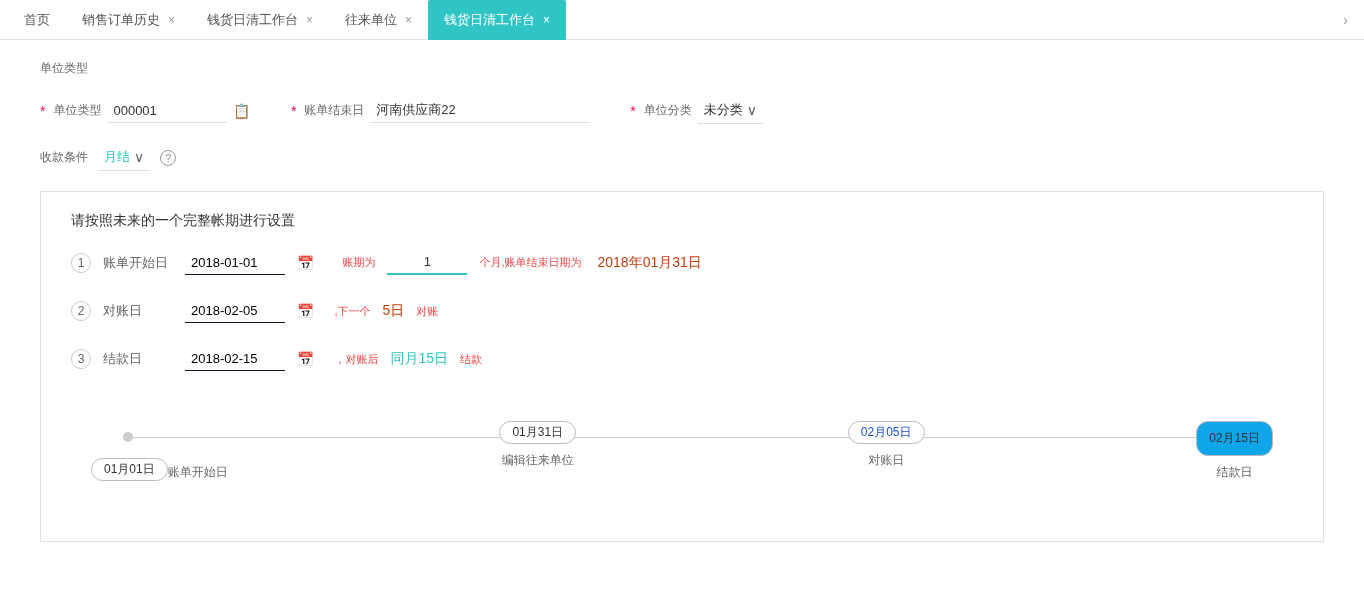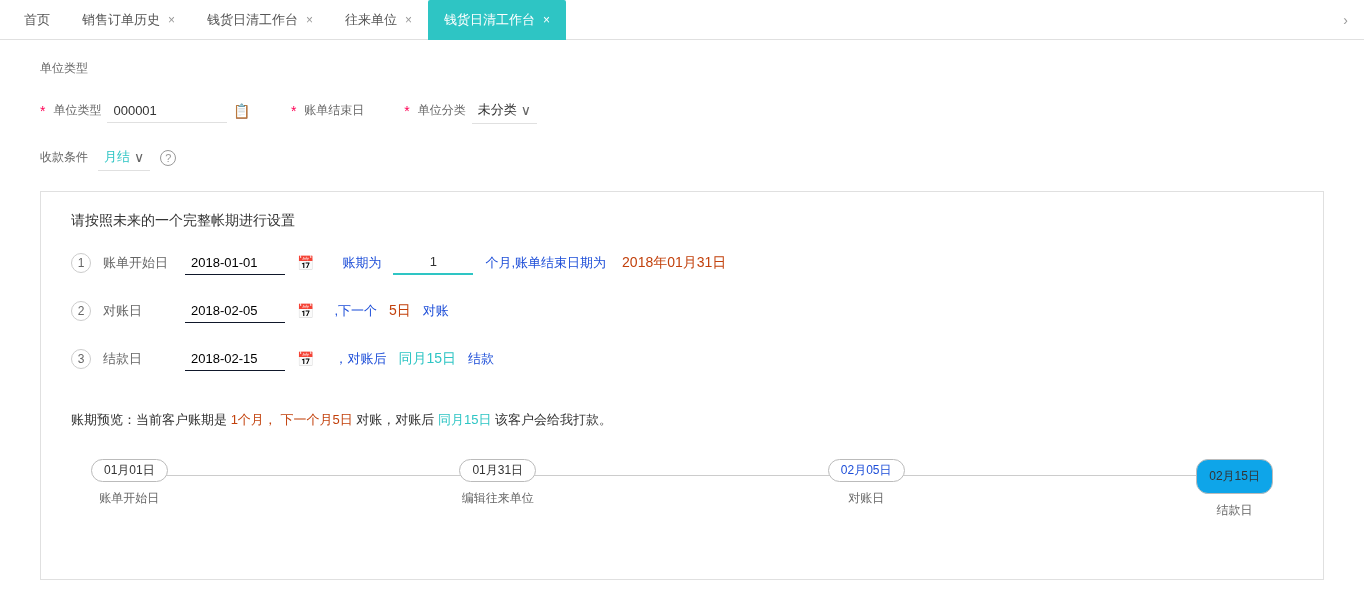--- a/index.html
+++ b/index.html
@@ -188,22 +188,22 @@
     }
     .date-input {
       border: none;
       border-bottom: 1px solid #0f172a;
       padding: 4px 6px;
       font-size: 13px;
       width: 100px;
       outline: none;
     }
     .period-text {
-      font-size: 13px;
-      color: #1d4ed8;
+      font-size: 11px;
+      color: #ef4444;
     }
     .period-input {
       border: none;
       border-bottom: 2px solid #2ec5c4;
       padding: 4px 6px;
       font-size: 13px;
       width: 80px;
       outline: none;
       color: #333;
       text-align: center;
@@ -257,20 +257,21 @@
   <div class="form-row">
     <div class="form-field-group">
       <span class="required-mark">*</span>
       <span class="form-label">单位类型</span>
       <input class="form-input medium" type="text" value="000001" style="">
       <span class="calendar-icon">📋</span>
     </div>
     <div class="form-field-group">
       <span class="required-mark">*</span>
       <span class="form-label">账单结束日</span>
+      <input class="form-input wide" type="text" value="河南供应商22" style="">
     </div>
     <div class="form-field-group">
       <span class="required-mark">*</span>
       <span class="form-label">单位分类</span>
       <div class="dropdown-select">
         <span style="color:#333; font-size:13px;">未分类</span>
         <span class="dropdown-icon">∨</span>
       </div>
     </div>
   </div>
@@ -312,39 +313,31 @@
       <div class="setting-num">3</div>
       <span class="setting-label">结款日</span>
       <input class="date-input" type="text" value="2018-02-15" style="">
       <span class="calendar-icon">📅</span>
       <span class="period-text" style="margin-left:8px;">，对账后</span>
       <span class="highlight-teal">同月15日</span>
       <span class="period-text">结款</span>
     </div>
 
     <div class="preview-section">
-      <div class="preview-text">
-        <span>账期预览：当前客户账期是</span>
-        <span class="highlight-orange">1个月，</span>
-        <span class="highlight-orange">下一个月5日</span>
-        <span>对账，对账后</span>
-        <span class="highlight-teal">同月15日</span>
-        <span>该客户会给我打款。</span>
-      </div>
 
       <div style="position:relative; padding: 10px 20px 40px 20px;">
 
         <div style="position:absolute; top: 26px; left: 60px; right: 60px; height:1px; background:#ccc; z-index:0;"></div>
 
         <div style="position:absolute; top:21px; left:52px; width:10px; height:10px; border-radius:50%; background:#ccc; z-index:1;"></div>
 
         <div style="position:absolute; top:21px; right:52px; width:10px; height:10px; border-radius:50%; background:#ccc; z-index:1;"></div>
 
         <div style="display:flex; justify-content:space-between; position:relative; z-index:2;">
-          <div style="display:flex; flex-direction:column; align-items:center;">
+          <div style="display:flex; flex-direction:row; align-items:flex-end;">
             <div style="border:1px solid #bbb; border-radius:12px; padding:2px 12px; font-size:12px; background:#fff; color:#333;">
               <span>01月01日</span>
             </div>
             <div style="font-size:12px; color:#666; margin-top:8px;">账单开始日</div>
           </div>
           <div style="display:flex; flex-direction:column; align-items:center;">
             <div style="border:1px solid #bbb; border-radius:12px; padding:2px 12px; font-size:12px; background:#fff; color:#333;">
               <span>01月31日</span>
             </div>
             <div style="font-size:12px; color:#666; margin-top:8px;">编辑往来单位</div>

